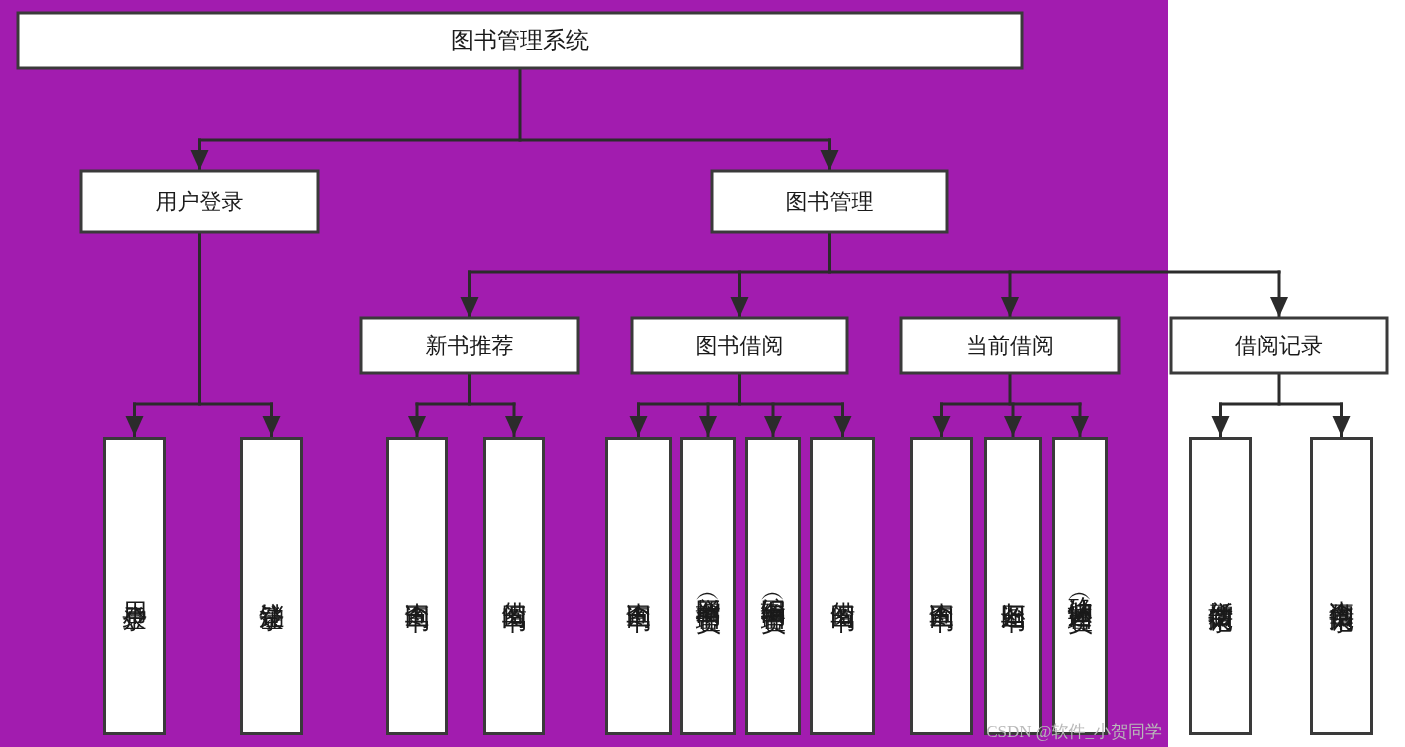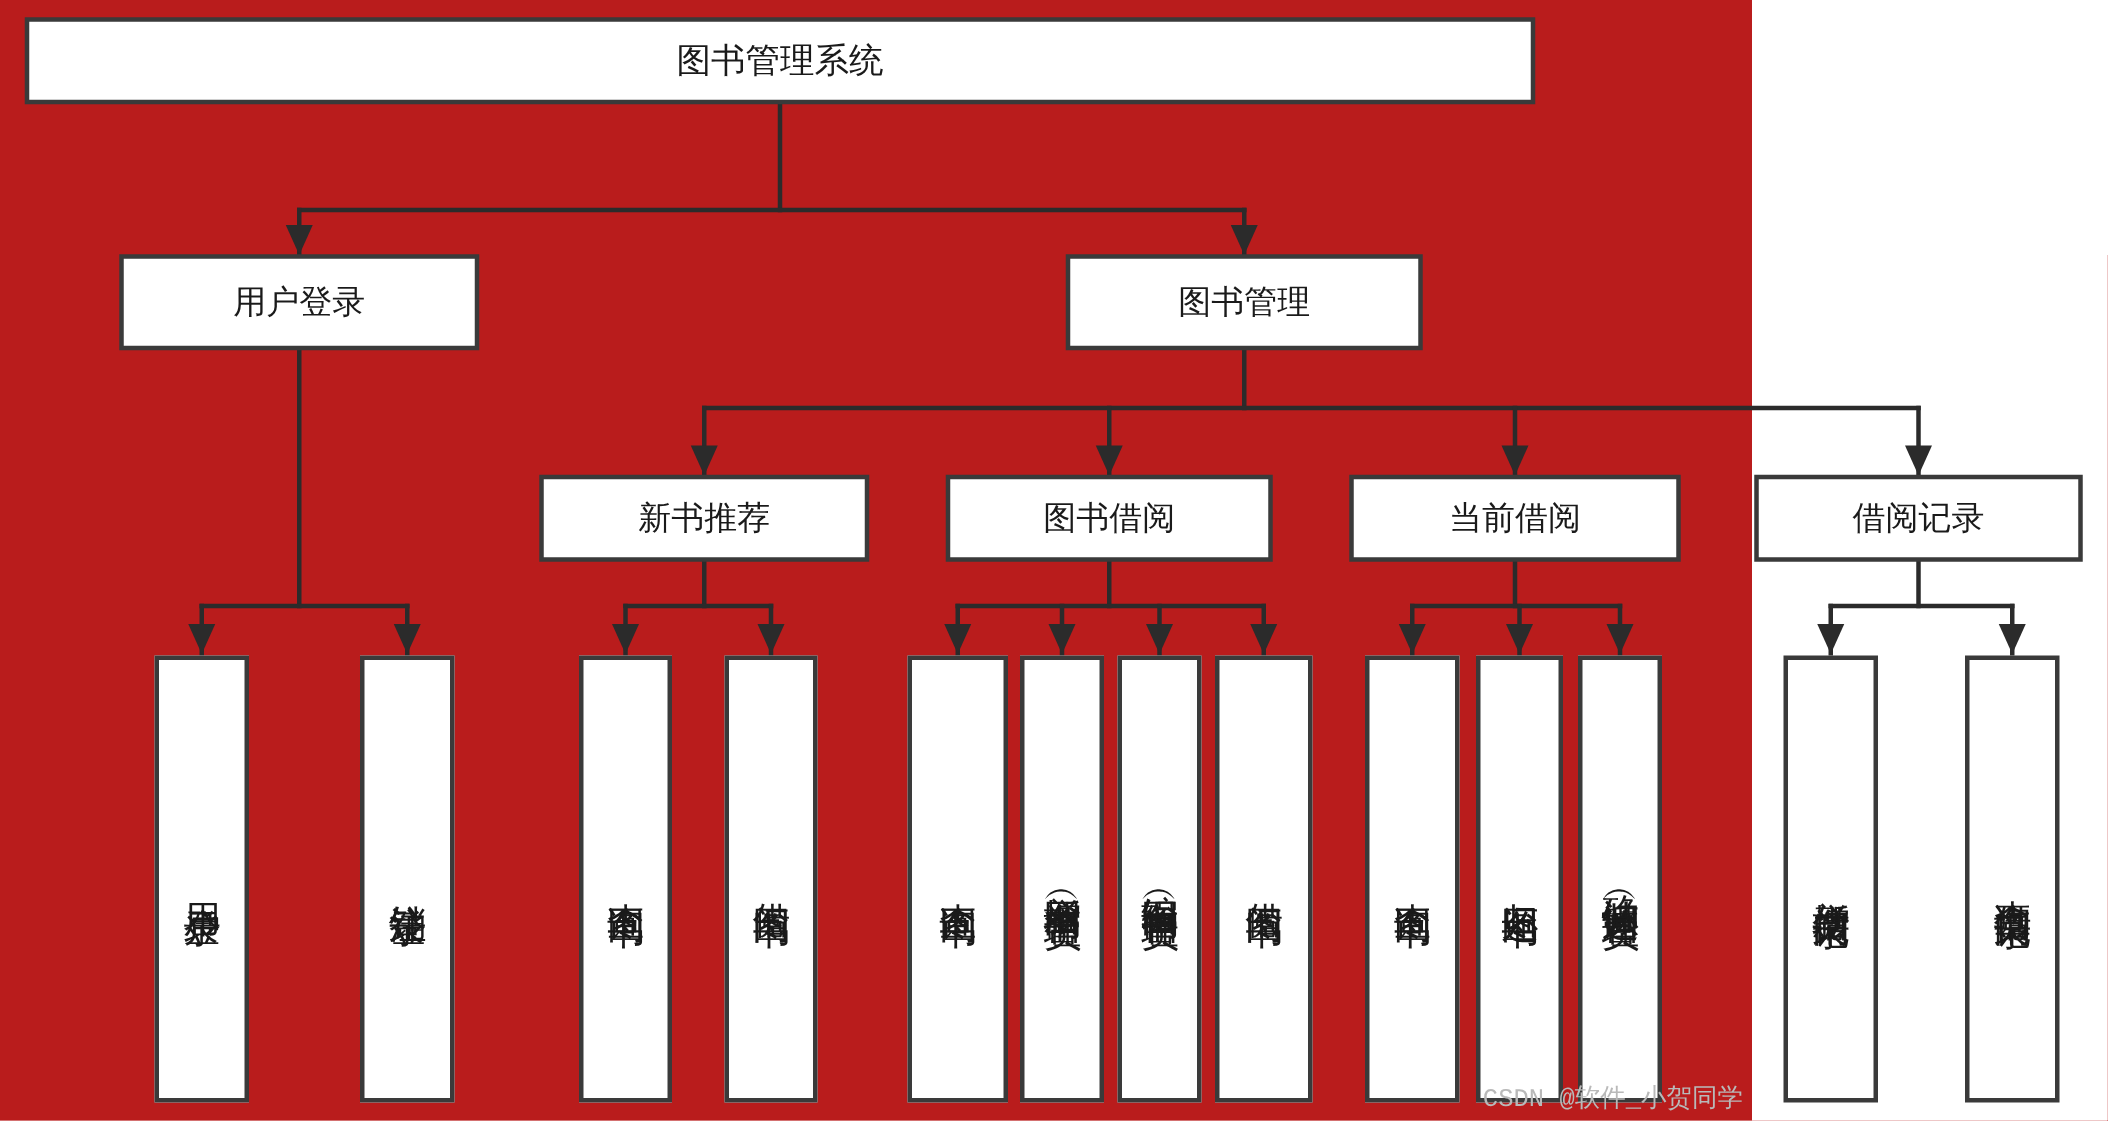--- a/index.html
+++ b/index.html
@@ -1,20 +1,20 @@
 <!DOCTYPE html>
 <html><head>
 <meta charset="utf-8">
 <style>
   html,body{margin:0;padding:0;background:#ffffff;}
   body{
     font-family:"DejaVu Sans","Liberation Sans",sans-serif;
     width:1405px;height:747px;overflow:hidden;
   }
-  #stage{position:relative;width:1168px;height:747px;background:#b91c1c;}
+  #stage{position:relative;width:1168px;height:747px;background:#a21caf;}
   svg.diagram{position:absolute;left:0;top:0;width:1405px;height:747px;display:block;}
   .node-rect{fill:#ffffff;stroke:#3a3a3a;stroke-width:3;}
   .node-label{
     font-family:"DejaVu Sans","Liberation Sans",sans-serif;
     fill:#1a1a1a;text-anchor:middle;dominant-baseline:middle;
   }
   .lvl0 .node-label{font-size:23px;}
   .lvl1 .node-label{font-size:22px;}
   .lvl2 .node-label{font-size:22px;}
   .edge{fill:none;stroke:#2b2b2b;stroke-width:3;stroke-linecap:square;}
@@ -28,21 +28,21 @@
     writing-mode:vertical-rl;
     text-orientation:upright;
     font-family:"DejaVu Sans","Liberation Sans",sans-serif;
     font-size:25px;line-height:1.02;color:#1a1a1a;
     letter-spacing:2px;
     white-space:nowrap;
     user-select:none;
   }
   .watermark{
     position:absolute;right:6px;bottom:4px;
-    font-family:Liberation Mono, monospace;
+    font-family:Liberation Serif, serif;
     font-size:17px;color:#b9b9b9;white-space:nowrap;
   }
 </style>
 </head>
 <body>
 
 <div id="stage">
 
   <svg class="diagram" viewBox="0 0 1405 747">
     <g id="edges">

